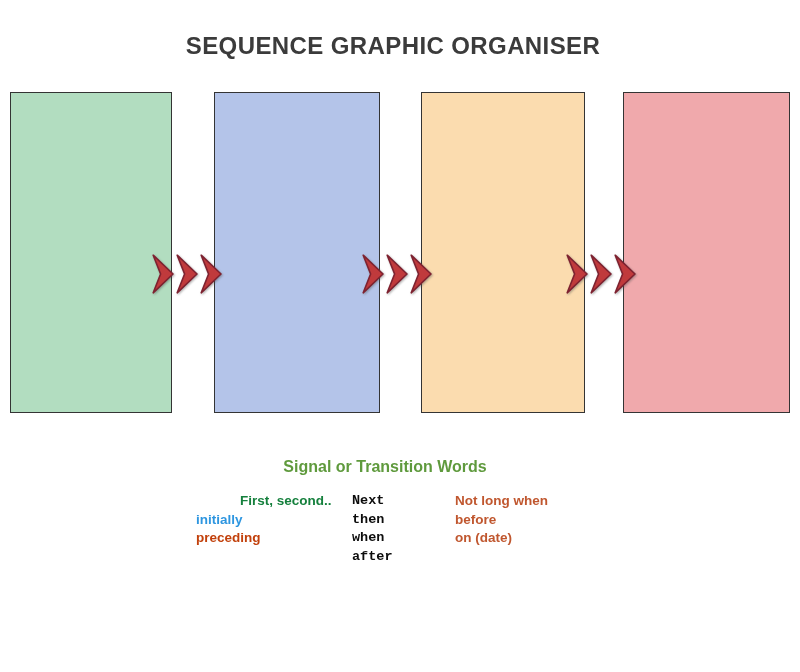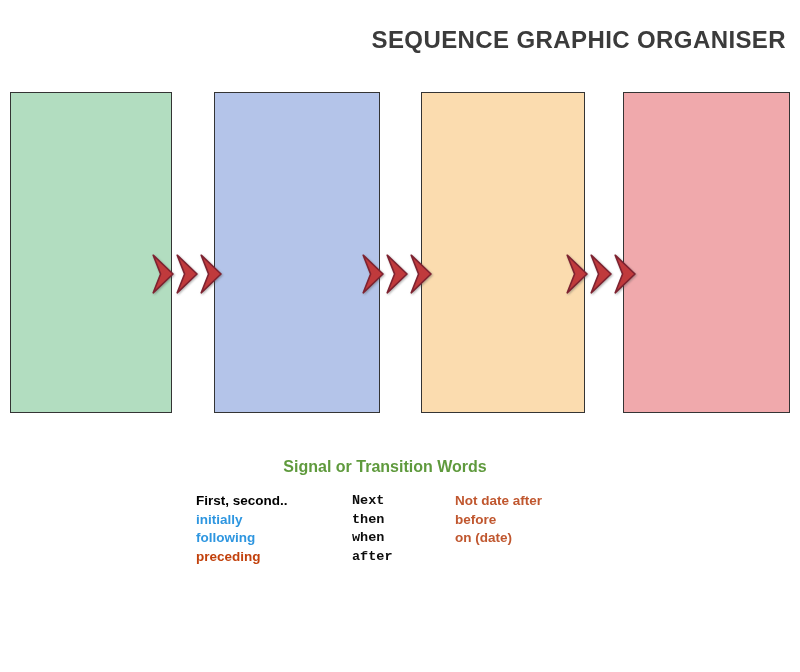--- a/index.html
+++ b/index.html
@@ -18,23 +18,23 @@
   #canvas {
     position: relative;
     width: 800px;
     height: 672px;
   }
 
   
   #page-title {
     position: absolute;
     left: 0;
-    top: 26px;
+    top: 32px;
     width: 786px;
-    text-align: right;
+    text-align: center;
     font-size: 24px;
     font-weight: bold;
     letter-spacing: 0.4px;
     color: #3b3b3b;
     white-space: nowrap;
   }
 
   
   #sequence-stage {
     position: absolute;
@@ -152,32 +152,31 @@
         <svg width="22" height="40" viewBox="0 0 22 40">
           <path d="M1.2 1.2 L21 20 L1.2 38.8 L8.6 20 Z" fill="#c03a3c" stroke="#7e2230" stroke-width="1.6" stroke-linejoin="round"></path>
         </svg>
       </div>
   </div>
 
   <div id="signal-words">
     <div id="signal-words-heading" style="color: rgb(95, 154, 61);">Signal or Transition Words</div>
     <div id="signal-words-columns">
         <div class="signal-column col-0">
-          <div class="signal-word" style="color: #000000;">First, second..</div>
+          <div class="signal-word" style="color: #15803d; margin-left: 44px;">First, second..</div>
           <div class="signal-word" style="color: rgb(46, 150, 224);">initially</div>
-          <div class="signal-word" style="color: rgb(46, 150, 224);">following</div>
           <div class="signal-word" style="color: #c2410c;">preceding</div>
         </div>
         <div class="signal-column col-1">
           <div class="signal-word" style="color: rgb(13, 13, 13);">Next</div>
           <div class="signal-word" style="color: rgb(13, 13, 13);">then</div>
           <div class="signal-word" style="color: rgb(13, 13, 13);">when</div>
           <div class="signal-word" style="color: rgb(13, 13, 13);">after</div>
         </div>
         <div class="signal-column col-2">
-          <div class="signal-word" style="color: rgb(192, 87, 47);">Not date after</div>
+          <div class="signal-word" style="color: rgb(192, 87, 47);">Not long when</div>
           <div class="signal-word" style="color: rgb(192, 87, 47);">before</div>
           <div class="signal-word" style="color: rgb(192, 87, 47);">on (date)</div>
         </div>
       </div>
   </div>
 
 </div>
 
 </body></html>

